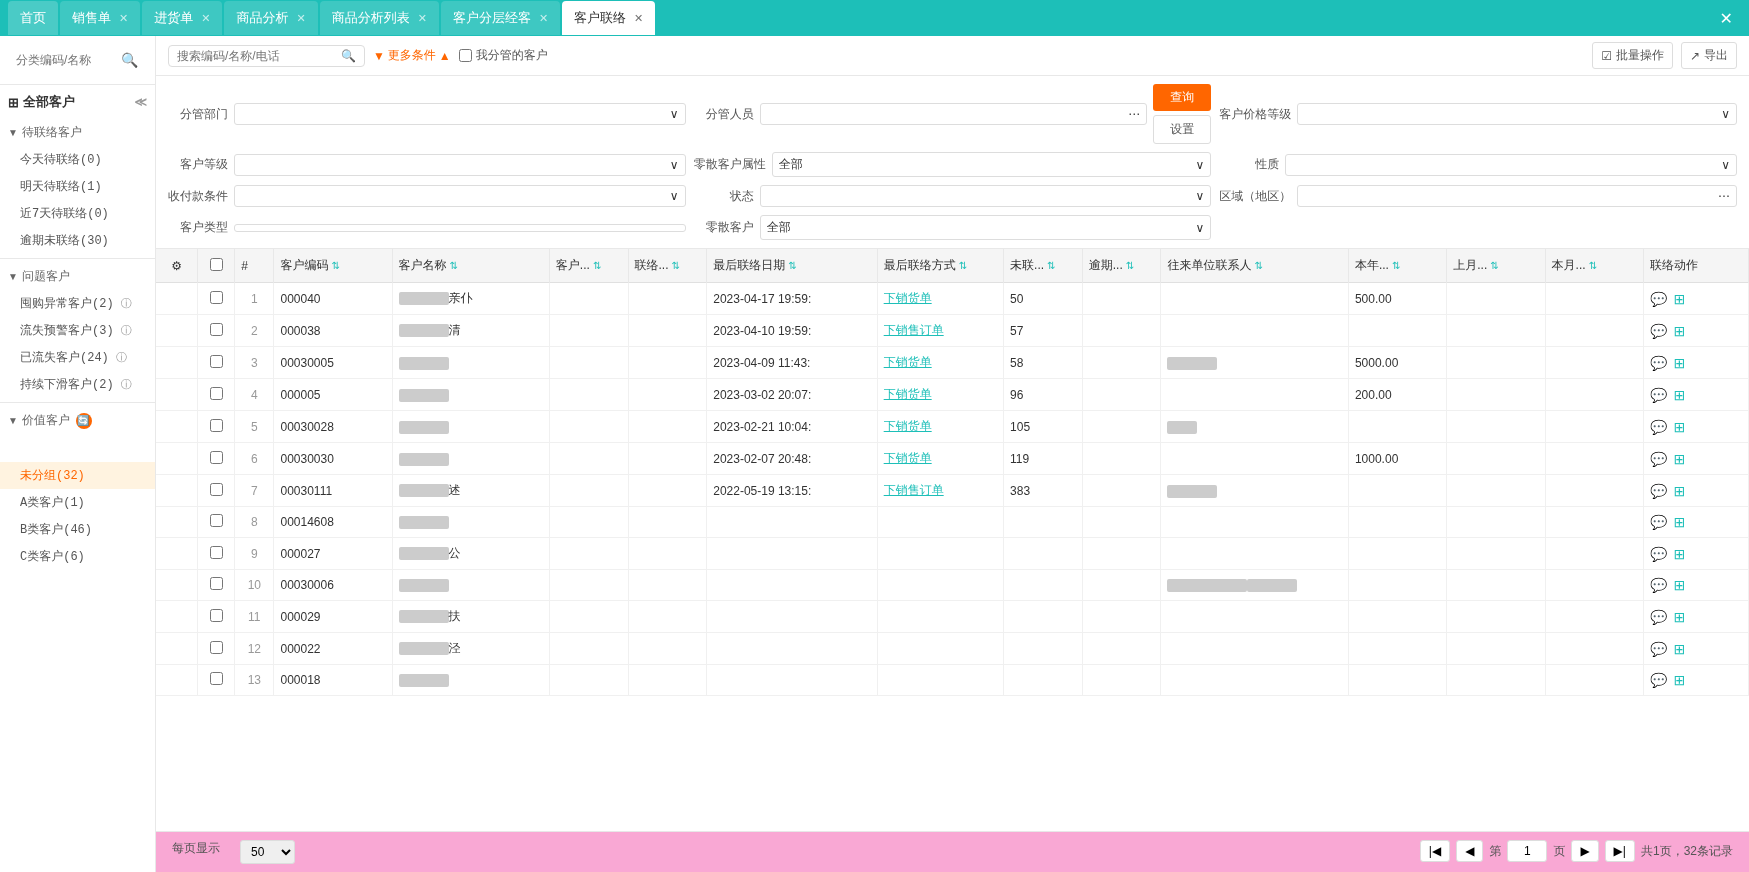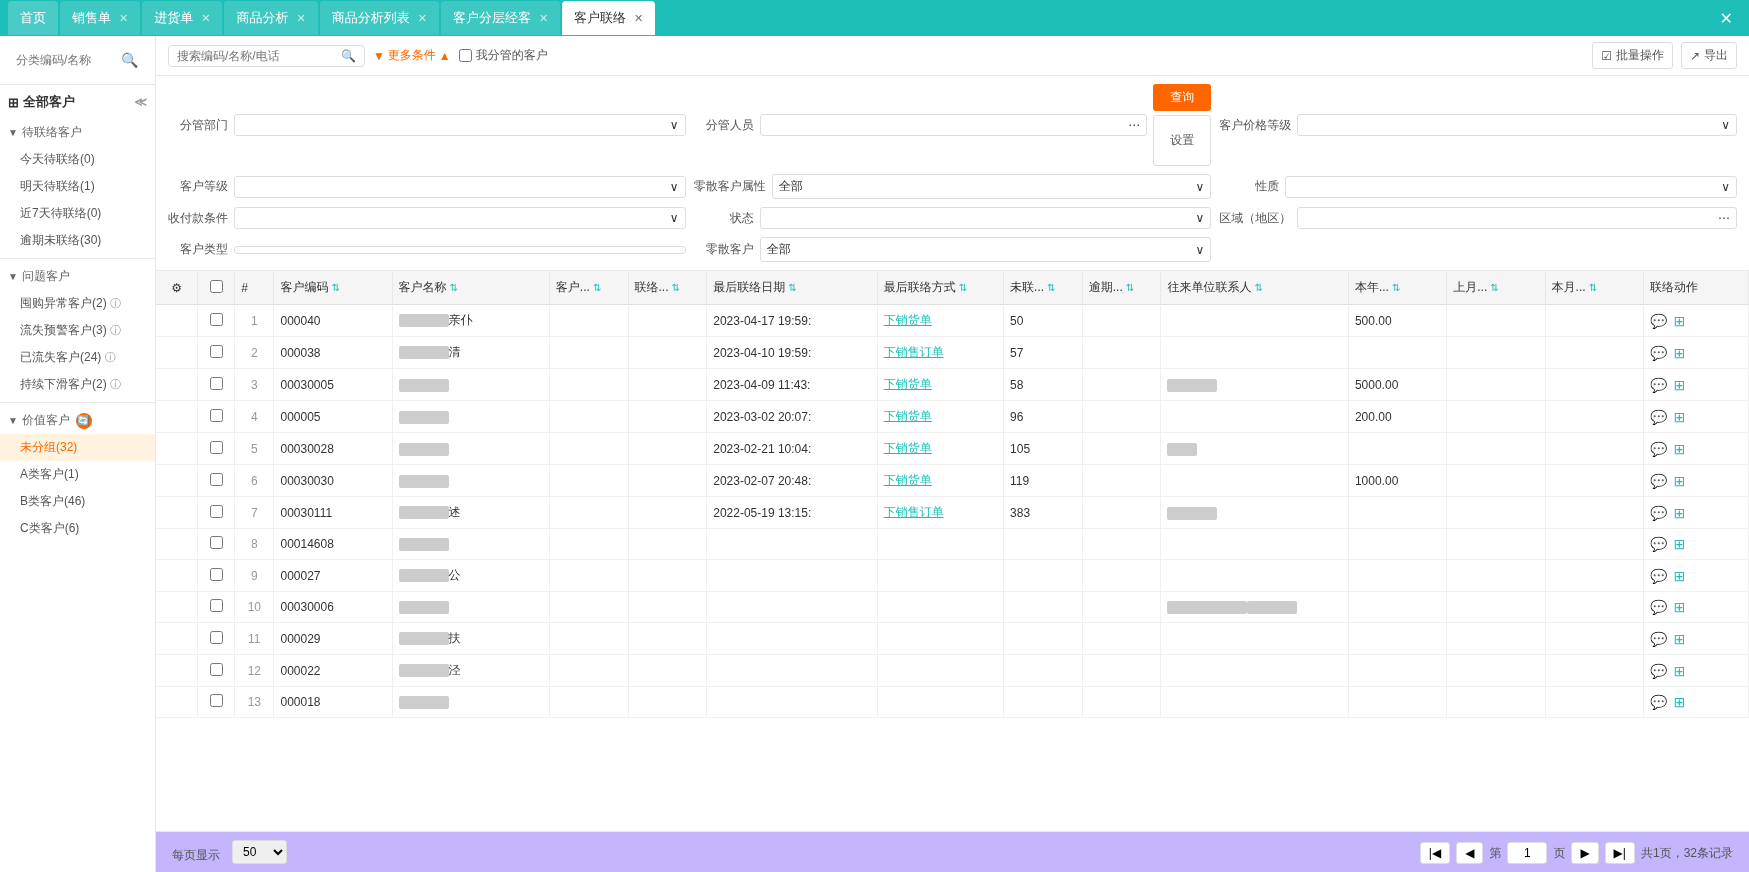--- a/index.html
+++ b/index.html
@@ -107,24 +107,26 @@
       gap: 4px;
     }
     .sidebar-group-label .triangle {
       font-size: 10px;
     }
     .sidebar-item {
       padding: 5px 8px 5px 20px;
       color: #555;
       font-size: 12px;
       cursor: pointer;
+      font-family: Liberation Mono, monospace;
     }
     .sidebar-item.active {
       background: #fff3e0;
       color: #ff6600;
+      margin-top: 28px;
     }
     .sidebar-divider {
       height: 1px;
       background: #e8e8e8;
       margin: 4px 0;
     }
 
     
     .content-area {
       flex: 1;
@@ -244,21 +246,21 @@
       border-radius: 3px;
       padding: 5px 16px;
       cursor: pointer;
       font-size: 12px;
     }
     .btn-reset {
       background: white;
       color: #555;
       border: 1px solid #ddd;
       border-radius: 3px;
-      padding: 16px 16px;
+      padding: 5px 16px;
       cursor: pointer;
       font-size: 12px;
     }
 
     
     .table-container {
       flex: 1;
       overflow: auto;
       background: white;
     }
@@ -312,26 +314,26 @@
       width: 32px;
       text-align: center;
     }
     .check-col {
       width: 28px;
       text-align: center;
     }
 
     
     .table-footer {
-      background: #c4b5fd;
+      background: #f9a8d4;
       border-top: 1px solid #e8e8e8;
       padding: 8px 16px;
       display: flex;
-      align-items: flex-end;
-      gap: 12px;
+      align-items: flex-start;
+      gap: 20px;
       font-size: 12px;
       color: #555;
       flex-shrink: 0;
     }
     .pagination {
       display: flex;
       align-items: center;
       gap: 6px;
       margin-left: auto;
     }

